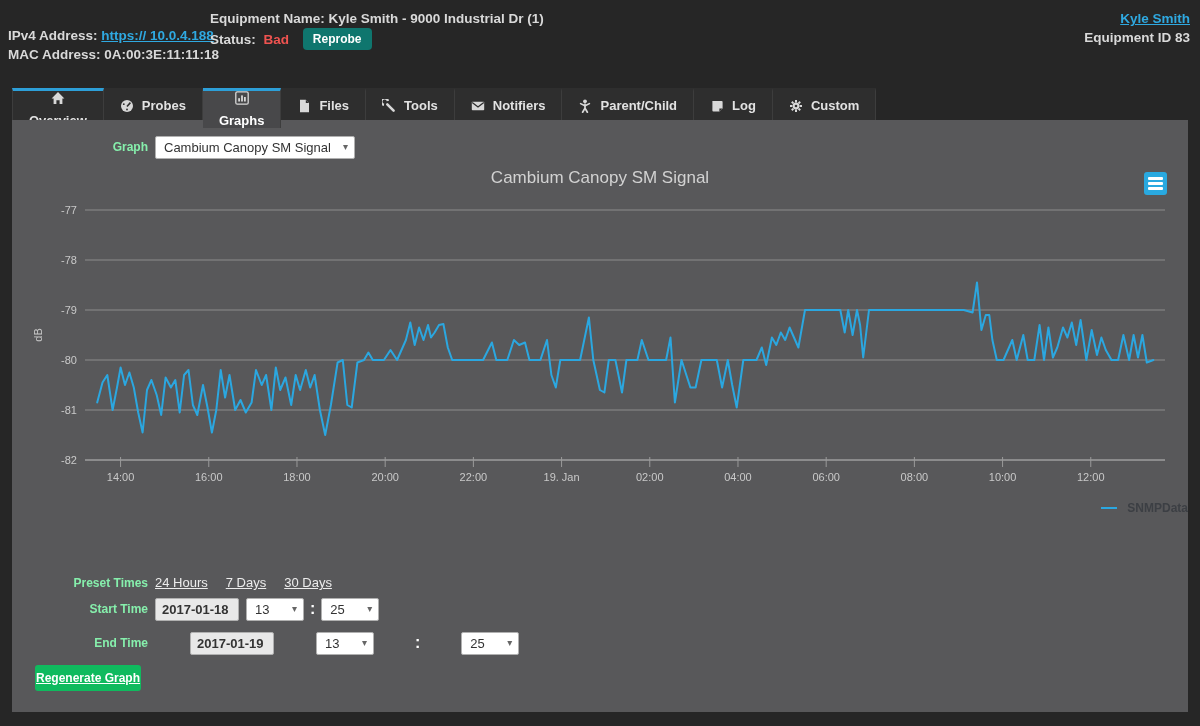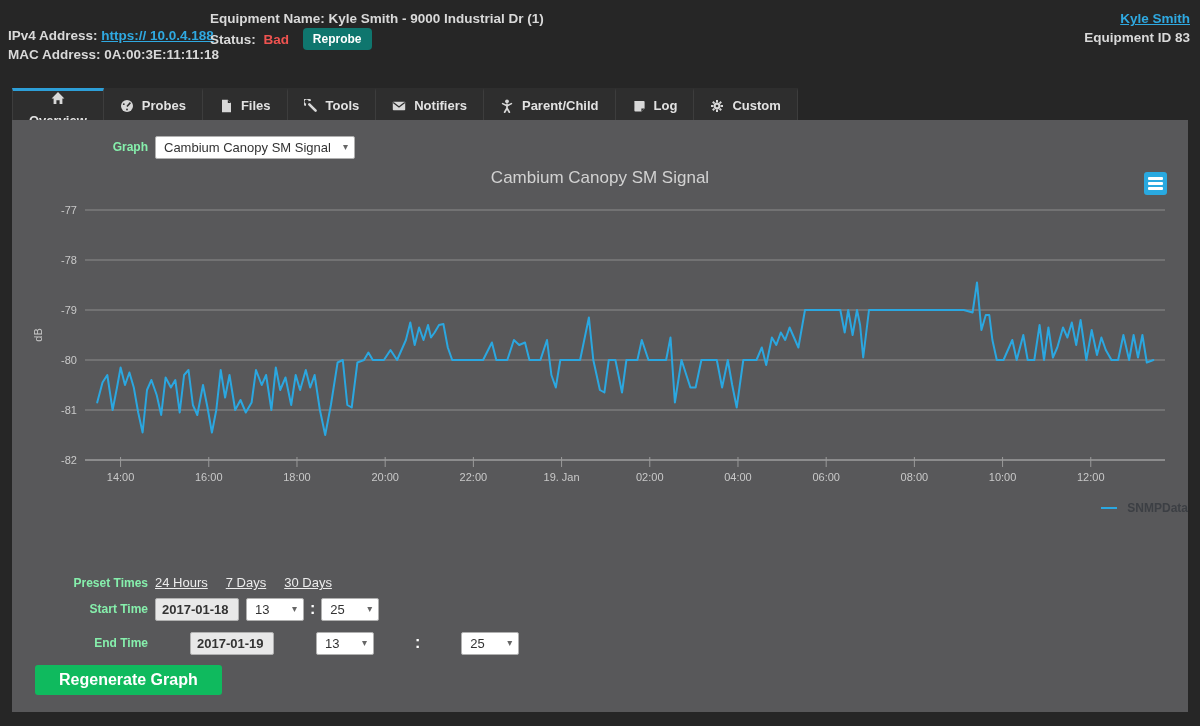--- a/index.html
+++ b/index.html
@@ -79,21 +79,21 @@
   .row-end   { top:510px; height:26px;gap:35px; }
   .date-input {
     width:72px; background:#e8e8e8; border:1px solid #b0b0b0; border-radius:2px;
     font-family:inherit; font-size:13px; font-weight:bold; color:#333; padding:3px 4px 3px 6px;
   }
   .time-select { margin-left:7px; }
   .colon { color:#fff; font-weight:bold; margin:0 0 0 6px; }
   .time-select.min { margin-left:6px; }
   .regen {
     position:absolute; top:545px; left:23px; background:#0fba5e; color:#fff; border:none; border-radius:3px;
-    font-weight:bold; font-size:16px; font-family:inherit; padding:6px 24px; cursor:pointer;
+    font-weight:bold; font-size:12px; font-family:inherit; padding:6px 1px; cursor:pointer;text-decoration:underline;
   }
 </style>
 </head>
 <body>
 
 <div class="h-left">
   <div class="hrow">
     <span>IPv4 Address:</span>
     <a class="hlink">https:// 10.0.4.188</a>
   </div>
@@ -128,20 +128,29 @@
     <span>Overview</span>
   </div>
   <div class="tab">
     <svg class="ticon" viewBox="0 0 14 14">
       <circle class="ic" cx="7" cy="7" r="6"></circle>
       <line class="icon-cut-s" x1="7" y1="7.5" x2="10.4" y2="3.6" stroke-width="1.6"></line>
       <circle class="icon-cut" cx="3.8" cy="5.2" r="0.9"></circle>
       <circle class="icon-cut" cx="7" cy="10.5" r="0.9"></circle>
     </svg>
     <span>Probes</span>
+  </div>
+  <div class="tab accent active">
+    <svg class="ticon" viewBox="0 0 14 14">
+      <rect class="ic-s" x="0.8" y="0.8" width="12.4" height="12.4" rx="1.5" stroke-width="1.3"></rect>
+      <rect class="ic" x="3.2" y="7.2" width="1.8" height="3.3"></rect>
+      <rect class="ic" x="6.1" y="4.4" width="1.8" height="6.1"></rect>
+      <rect class="ic" x="9" y="6" width="1.8" height="4.5"></rect>
+    </svg>
+    <span>Graphs</span>
   </div>
   <div class="tab">
     <svg class="ticon" viewBox="0 0 14 14">
       <path class="ic" d="M3 0.8 H8.8 L12 4 V13.2 H3 Z"></path>
       <path class="icon-cut" d="M8.8 0.8 V4 H12 Z"></path>
     </svg>
     <span>Files</span>
   </div>
   <div class="tab">
     <svg class="ticon" viewBox="0 0 14 14">

